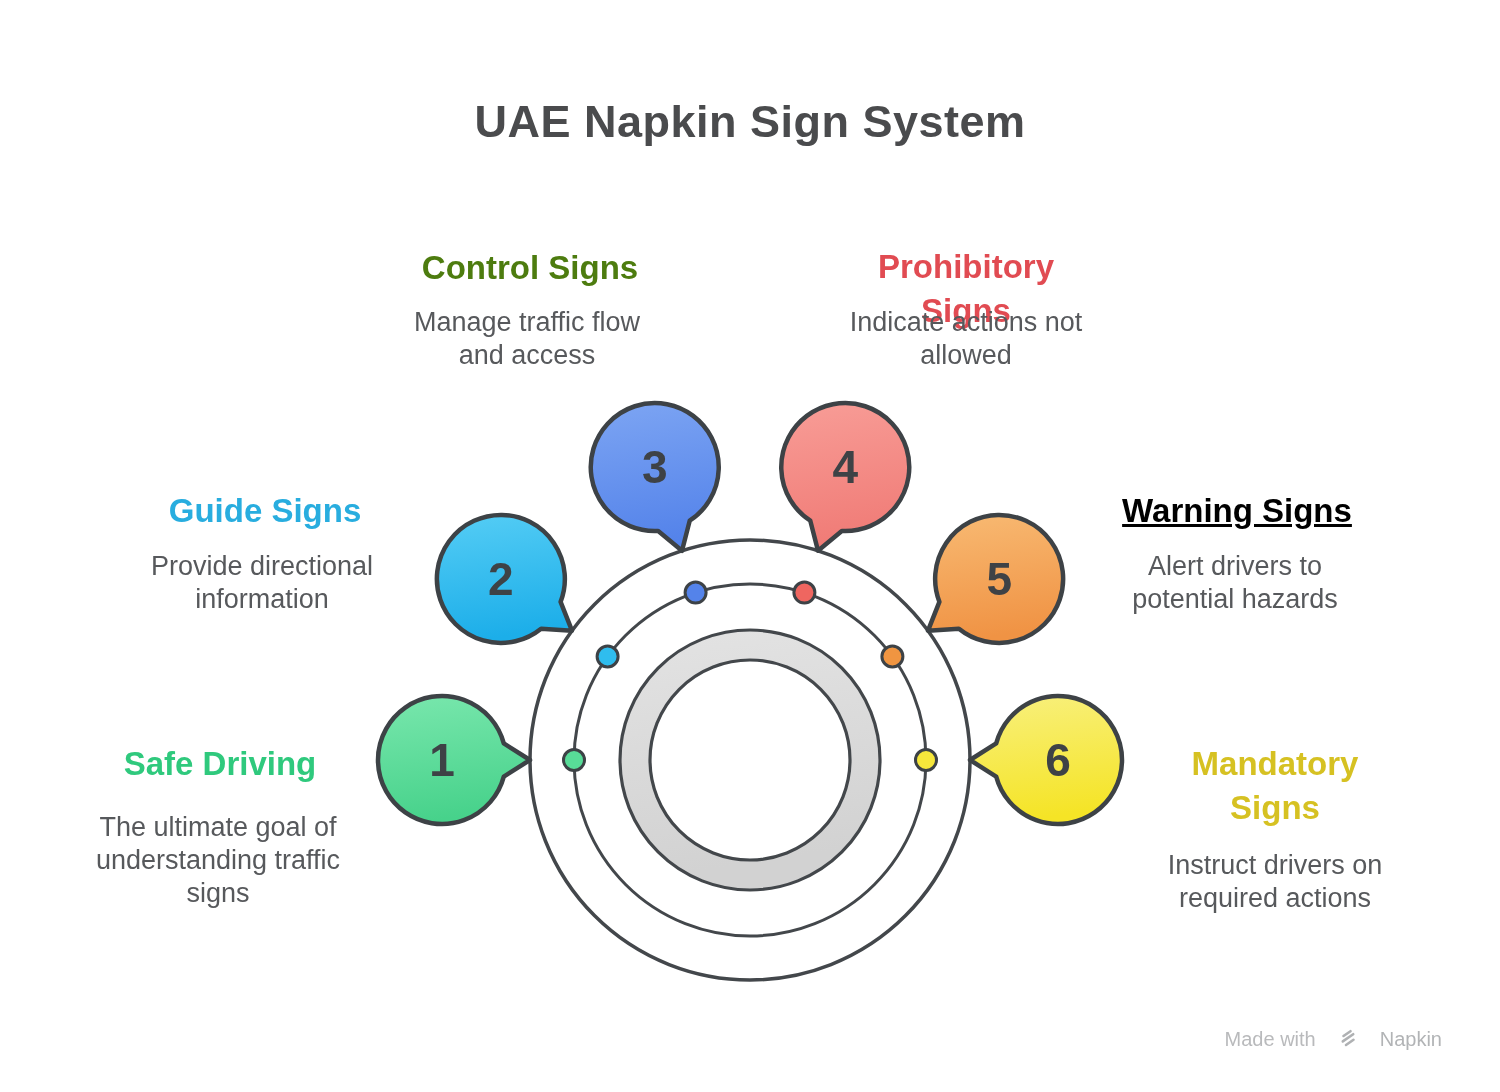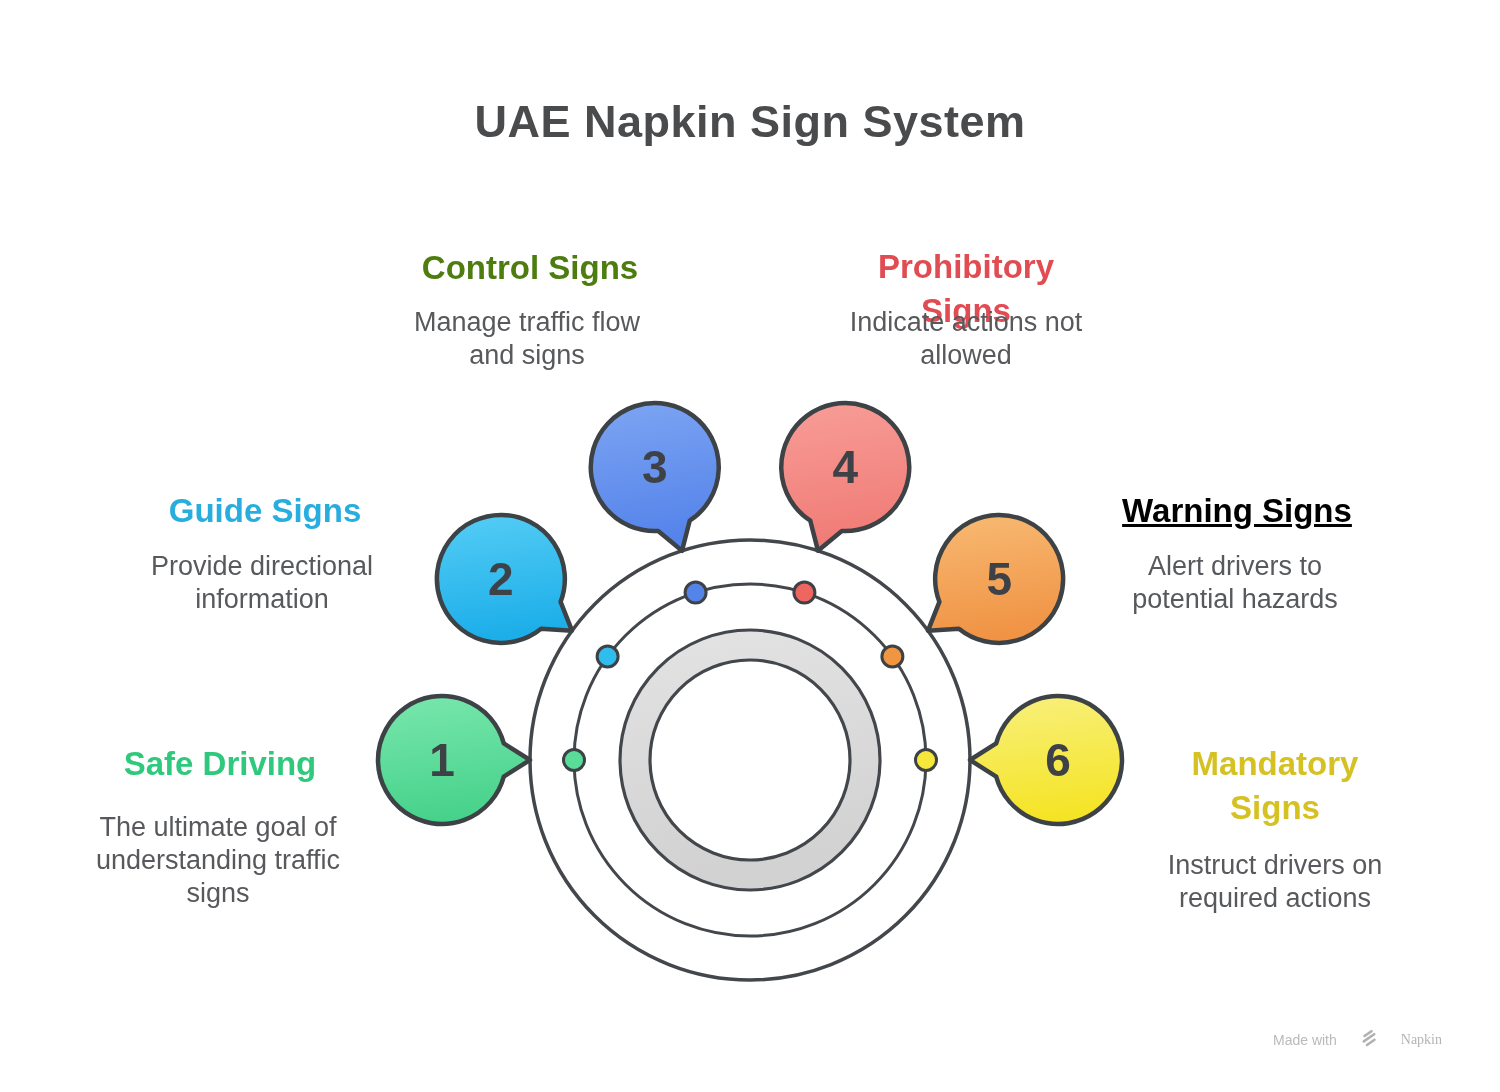--- a/index.html
+++ b/index.html
@@ -28,24 +28,24 @@
   .t3{left:530px;top:246px;width:300px;}
   .d3{left:527px;top:306px;width:272px;}
   .t4{left:966px;top:200px;width:240px;margin-top:45px;}
   .d4{left:966px;top:306px;width:290px;}
   .t5{left:1237px;top:489px;width:280px;}
   .d5{left:1235px;top:550px;width:250px;}
   .t6{left:1275px;top:742px;width:240px;}
   .d6{left:1275px;top:849px;width:260px;}
   .footer{
     position:absolute;right:58px;top:1028px;
-    display:flex;align-items:flex-end;gap:22px;
-    font-size:14px;color:#b9babc;
+    display:flex;align-items:flex-start;gap:22px;
+    font-size:20px;color:#b9babc;
   }
-  .footer .brand{color:#b2b4b6;font-family:Liberation Serif, serif;}
+  .footer .brand{color:#b2b4b6;}
 </style>
 </head>
 <body>
 
 <h1 class="page-title">UAE Napkin Sign System</h1>
 
 <svg id="diagram-svg" width="1500" height="1092" viewBox="0 0 1500 1092">
     <defs>
       <linearGradient id="grad-donut" x1="0" y1="0" x2="0.15" y2="1">
         <stop offset="0%" stop-color="#e2e2e2"></stop>
@@ -111,21 +111,21 @@
     <circle cx="804.4" cy="592.6" r="10.5" fill="#ef6660" stroke="#3d4246" stroke-width="3"></circle>
     <circle cx="892.4" cy="656.5" r="10.5" fill="#f09541" stroke="#3d4246" stroke-width="3"></circle>
     <circle cx="926.0" cy="760.0" r="10.5" fill="#f6e73b" stroke="#3d4246" stroke-width="3"></circle>
   </svg>
 
 <div class="item-title t1" style="color: rgb(47, 201, 125);">Safe Driving</div>
 <div class="item-desc  d1">The ultimate goal of understanding traffic signs</div>
 <div class="item-title t2" style="color: rgb(40, 173, 223);">Guide Signs</div>
 <div class="item-desc  d2">Provide directional information</div>
 <div class="item-title t3" style="color: #4d7c0f;">Control Signs</div>
-<div class="item-desc  d3">Manage traffic flow and signs</div>
+<div class="item-desc  d3">Manage traffic flow and access</div>
 <div class="item-title t4" style="color: rgb(225, 75, 82);">Prohibitory Signs</div>
 <div class="item-desc  d4">Indicate actions not allowed</div>
 <div class="item-title t5" style="color: #000000; text-decoration: underline;">Warning Signs</div>
 <div class="item-desc  d5">Alert drivers to potential hazards</div>
 <div class="item-title t6" style="color: rgb(214, 193, 34);">Mandatory Signs</div>
 <div class="item-desc  d6">Instruct drivers on required actions</div>
 
 <div class="footer">
   <span>Made with</span>
   <span style="display:inline-flex;">

